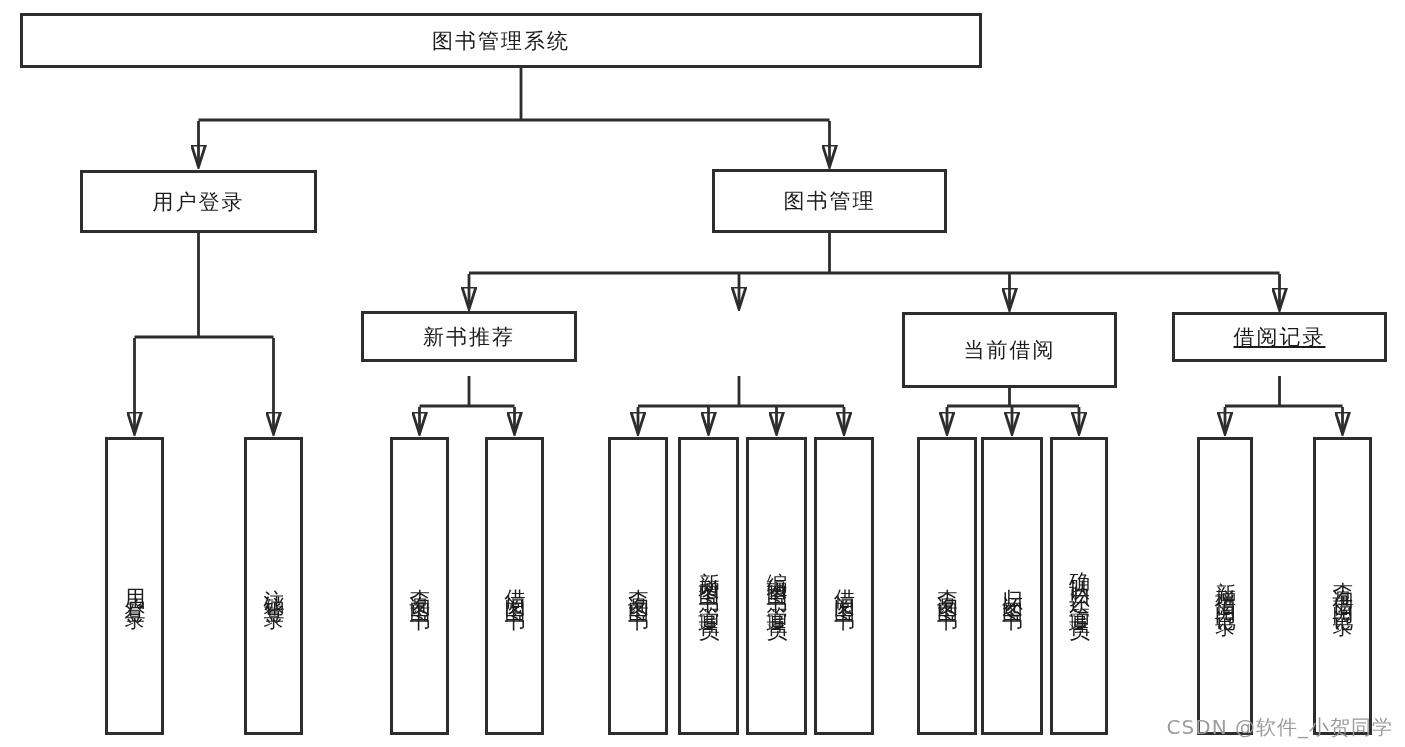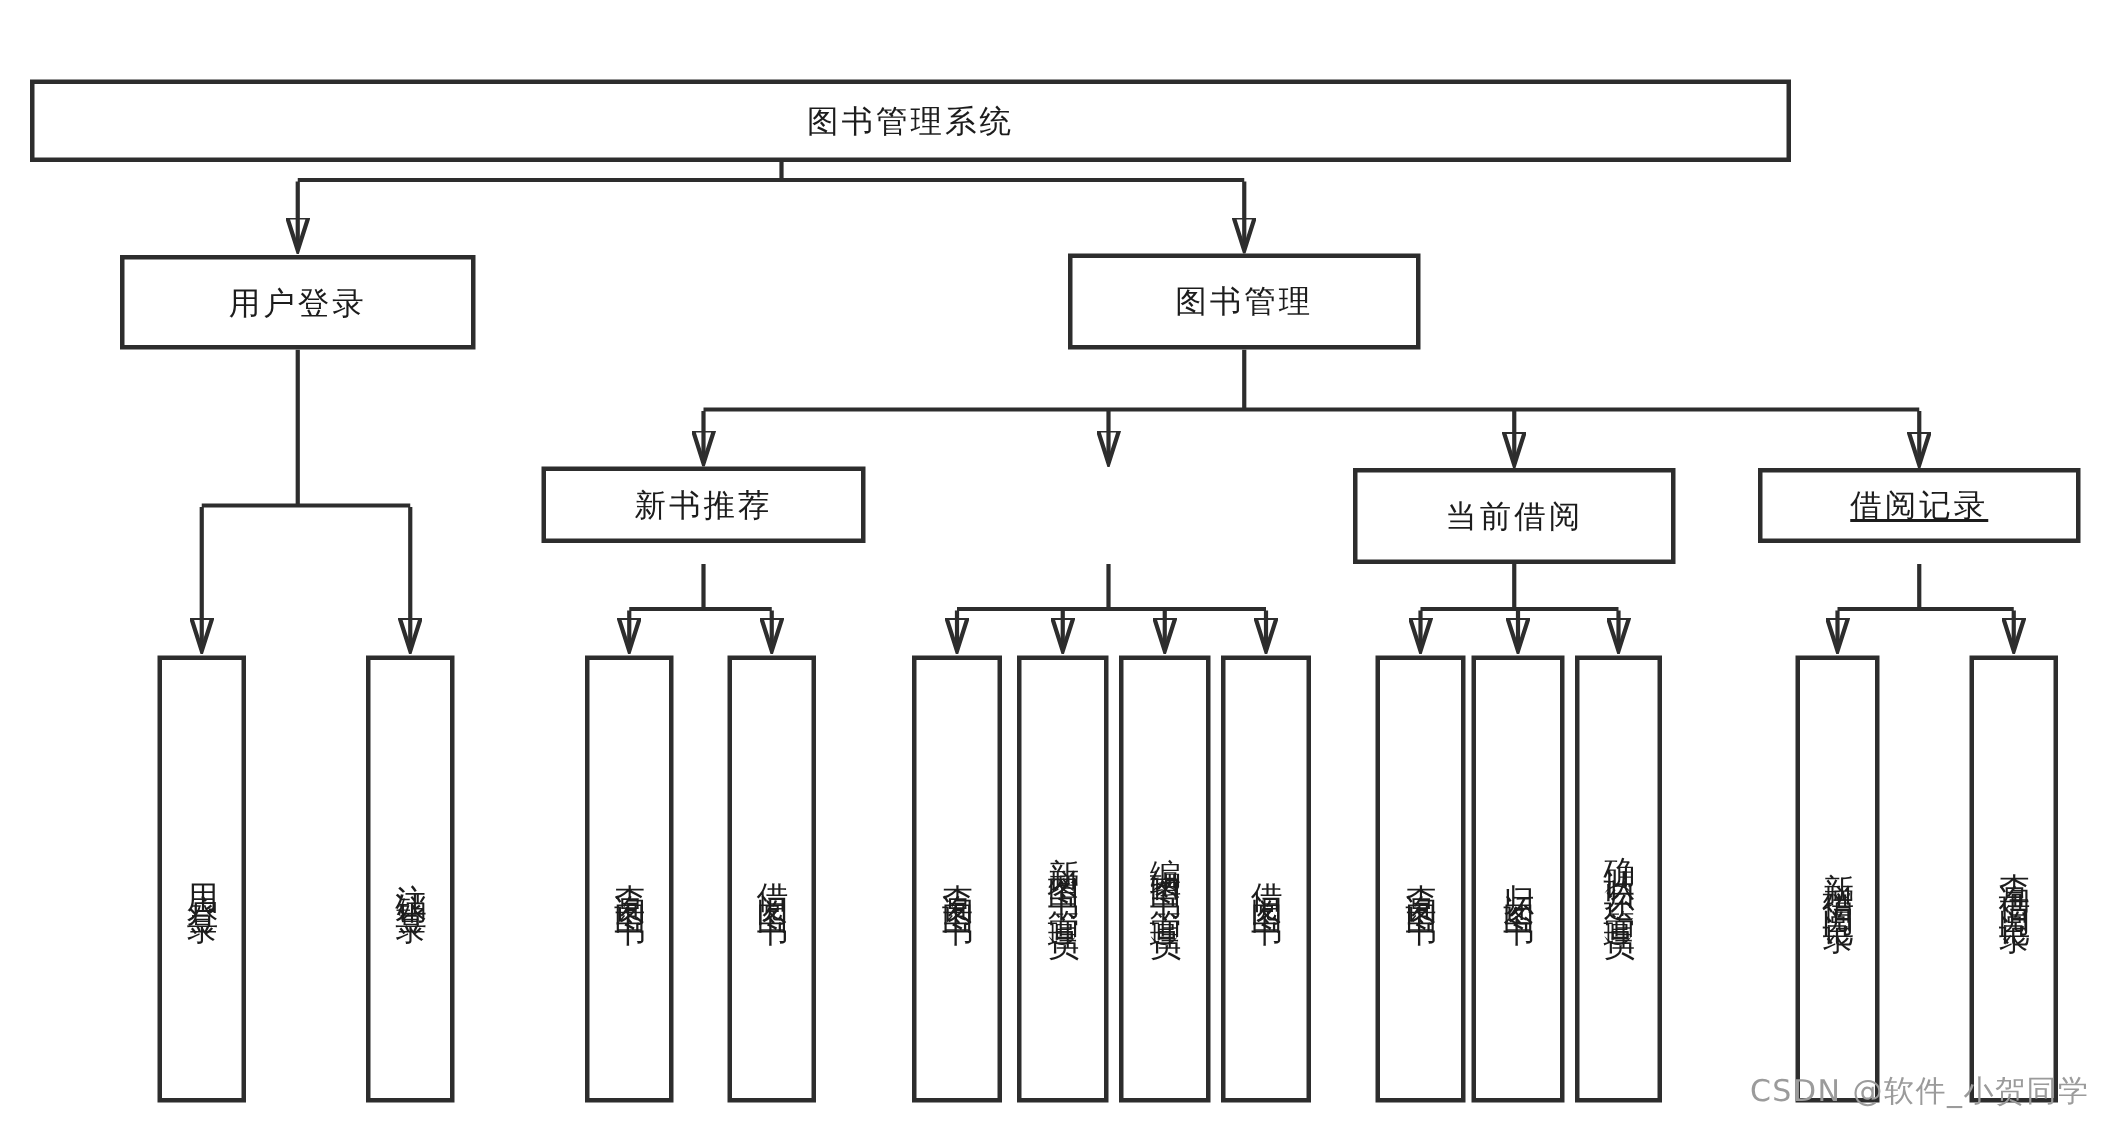--- a/index.html
+++ b/index.html
@@ -108,35 +108,35 @@
       <path d="M1079,407 V433" marker-end="url(#arrow)"></path>
     </g>
 
     <g>
       <path d="M1279.5,376 V406 M1225,406 H1342.5"></path>
       <path d="M1225,407 V433" marker-end="url(#arrow)"></path>
       <path d="M1342.5,407 V433" marker-end="url(#arrow)"></path>
     </g>
   </svg>
 
-  <div class="box h-box" style="left:20px; top:13px; width:1174px; height:55px;margin-top:40px;">
+  <div class="box h-box" style="left:20px; top:13px; width:962px; height:55px;">
     <span>图书管理系统</span>
   </div>
 
   <div class="box h-box" style="left:80px; top:170px; width:237px; height:63px;">
     <span>用户登录</span>
   </div>
   <div class="box h-box" style="left:712px; top:169px; width:235px; height:64px;">
     <span>图书管理</span>
   </div>
 
   <div class="box h-box" style="left:361px; top:311px; width:216px; height:51px;">
     <span>新书推荐</span>
   </div>
-  <div class="box h-box" style="left:902px; top:312px; width:215px; height:64px;">
+  <div class="box h-box" style="left:902px; top:312px; width:215px; height:76px;">
     <span>当前借阅</span>
   </div>
   <div class="box h-box" style="left:1172px; top:312px; width:215px; height:50px;text-decoration:underline;">
     <span>借阅记录</span>
   </div>
 
   <div class="box v-box" style="left:105px; top:437px; width:59px; height:298px;">
     <span class="vtext">用户登录</span>
   </div>
   <div class="box v-box" style="left:244px; top:437px; width:59px; height:298px;">

